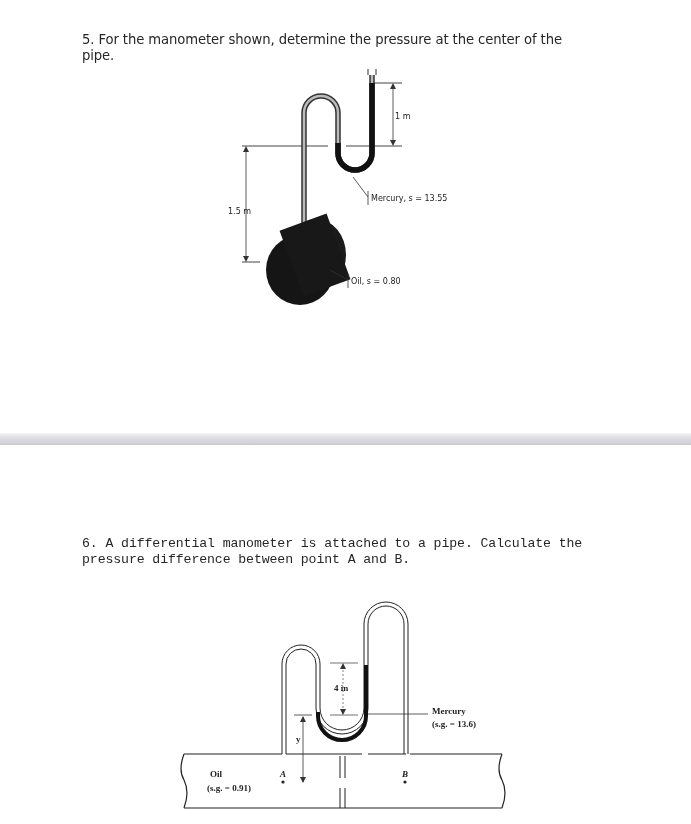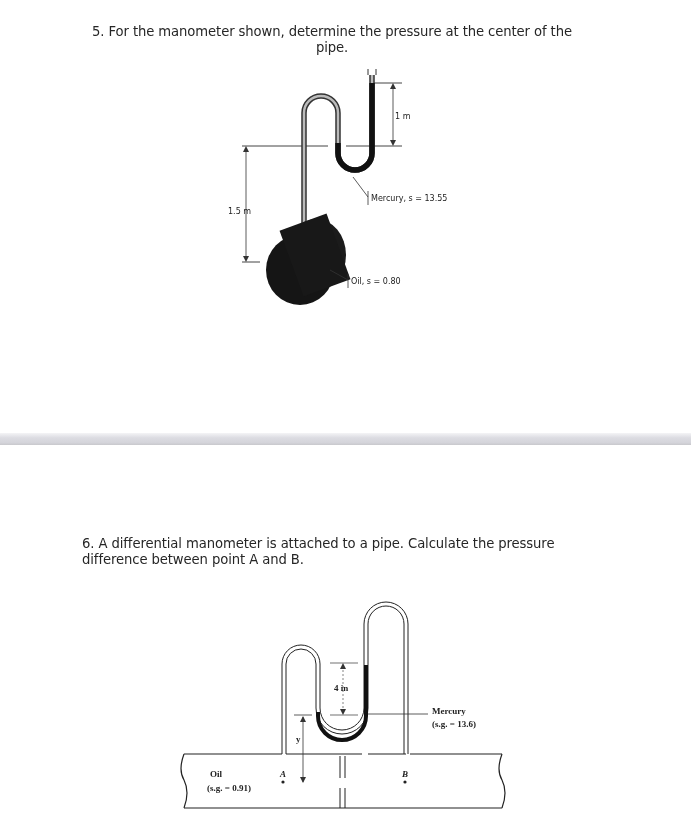--- a/index.html
+++ b/index.html
@@ -1,19 +1,19 @@
 <!DOCTYPE html>
 <html><head>
 <meta charset="utf-8">
 <style>
   html, body { margin: 0; padding: 0; background: #ffffff; }
   body { width: 691px; height: 824px; position: relative; overflow: hidden; font-family: "DejaVu Sans", sans-serif; color: #222; }
   .question { position: absolute; left: 82px; font-size: 13.2px; line-height: 16px; letter-spacing: -0.1px; color: #262626; }
-  #q5-text { top: 24px; width: 500px; text-align: center; }
-  #q6-text { top: 536px; width: 510px; }
+  #q5-text { top: 32px; width: 500px; }
+  #q6-text { top: 536px; width: 510px; font-family: Liberation Mono, monospace; }
   .divider { position: absolute; left: 0; top: 433px; width: 691px; height: 12px;
     background: linear-gradient(#f4f4f6 0%, #dcdce2 40%, #d4d4da 80%, #c8c8cc 100%); }
   svg { position: absolute; }
   .lbl { font-family: "DejaVu Sans", sans-serif; font-size: 8px; fill: #222; }
   .lbl-serif { font-family: "Liberation Serif", serif; font-size: 9px; font-weight: bold; fill: #222; }
 </style>
 </head>
 <body>
 
 <div class="question" id="q5-text">5. For the manometer shown, determine the pressure at the center of the pipe.</div>

